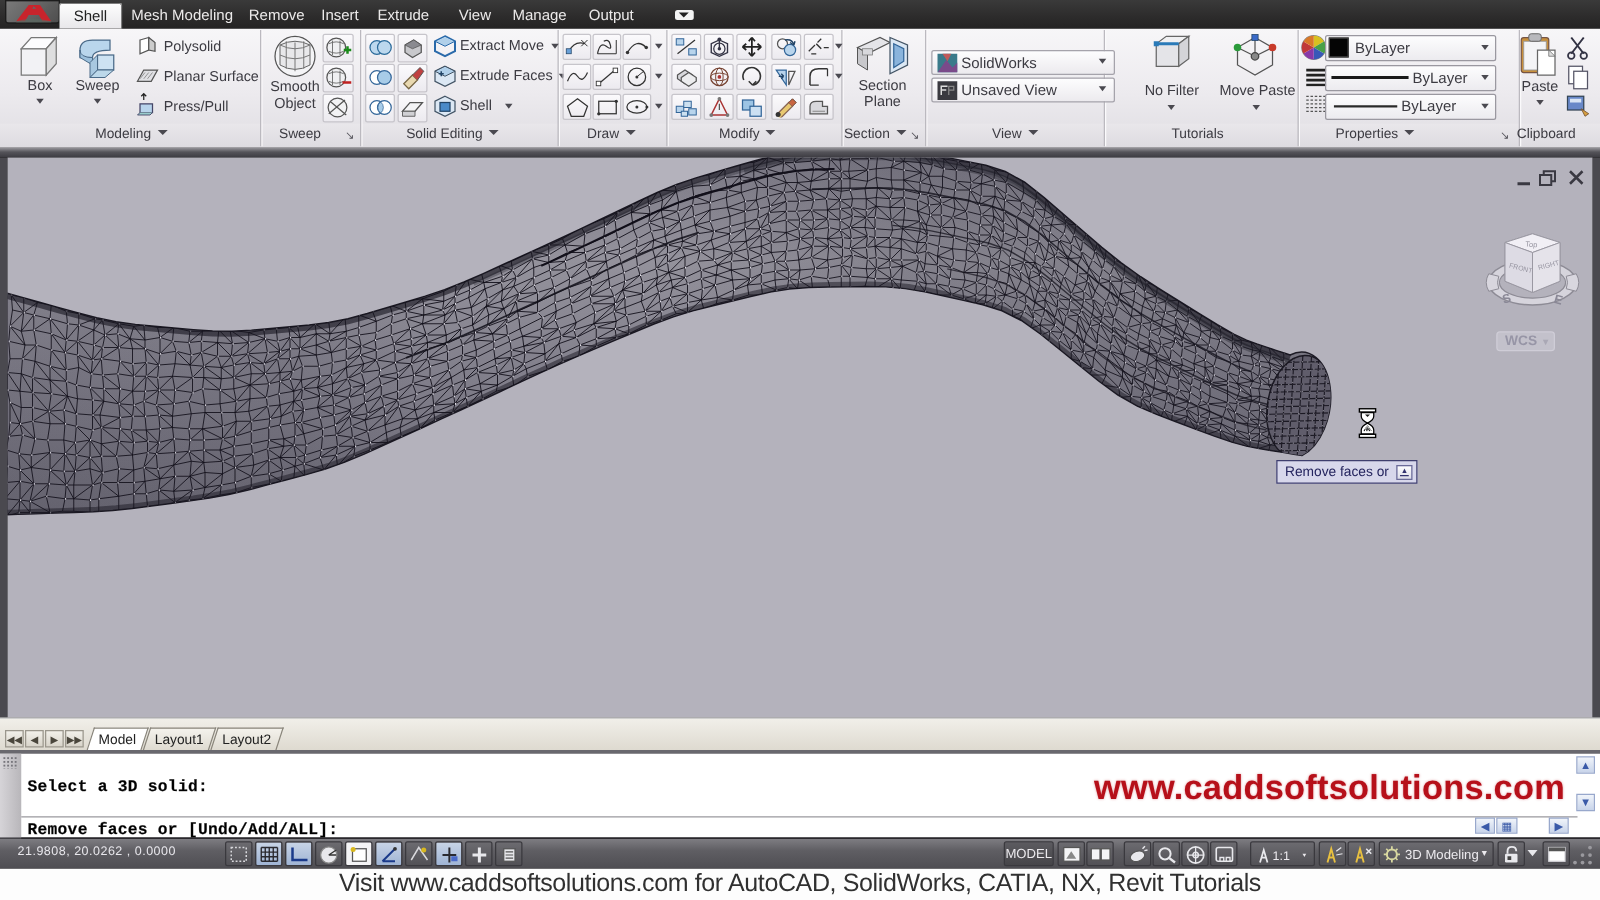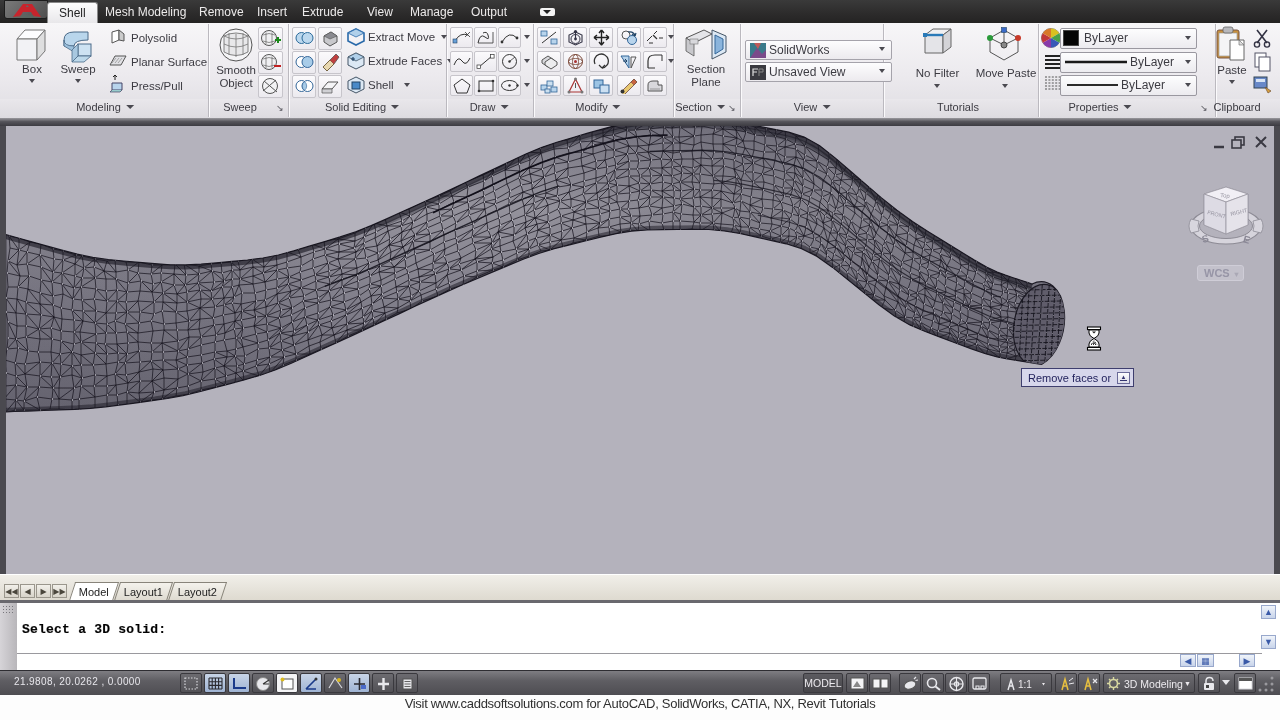--- a/index.html
+++ b/index.html
@@ -47,21 +47,21 @@
 #redsite{position:absolute;right:28px;top:11px;font-size:27.5px;font-weight:bold;color:#b6101a;letter-spacing:0.2px;text-shadow:0 0 2px rgba(182,16,26,.45)}
 
 .sbv{position:absolute;background:linear-gradient(#f0f4fa,#c8d4ea);border:1px solid #98a8cc;color:#3a5aa8;font-size:9px;text-align:center;line-height:13px}
 
 #status{position:absolute;left:0;top:670px;width:1280px;height:25px;background:linear-gradient(#7e7d82,#5f5e63 40%,#4e4d52);border-top:1px solid #2e2d32}
 #coords{position:absolute;left:14px;top:5px;color:#e8e7ec;font-size:10px;letter-spacing:0.4px}
 .stb{position:absolute;top:2px;width:22px;height:20px;border:1px solid #3a393e;border-radius:2px;background:linear-gradient(#6c6b70,#525156)}
 .stb.on{background:linear-gradient(#c8d4e6,#9fb4d4)}
 
 #bottom{position:absolute;left:0;top:695px;width:1280px;height:25px;background:#fdfdfd}
-#bottom div{text-align:center;font-size:13px;color:#303030;padding-top:1px;letter-spacing:-0.3px}
+#bottom div{text-align:center;font-size:20px;color:#303030;padding-top:1px;letter-spacing:-0.3px}
 </style>
 </head>
 <body>
 <div id="app">
 
   <div id="tabbar">
     <div id="logo"><svg width="44" height="19">
           <path d="M8 16 L18 3 L27 3 L36 16 L29 16 L26 11 L17 11 L20 6 L24 6 L22 4 L15 16 Z" fill="#c8242c"></path>
           <path d="M8 16 Q20 12 36 16 L36 18 L8 18 Z" fill="#5a6a62" opacity="0.6"></path>
         </svg></div>
@@ -565,20 +565,22 @@
     <div class="navb" style="left:52px">▶▶</div>
     <div class="ltab on" style="left:72px"><span>Model</span></div>
     <div class="ltab" style="left:117px"><span>Layout1</span></div>
     <div class="ltab" style="left:171px"><span>Layout2</span></div>
   </div>
 
   <div id="cmd">
     <div id="cmdgrip"></div>
     <div class="t" style="top:19px">Select a 3D solid:</div>
     <div id="cmdsepline"></div>
+    <div class="t" style="top:53px">Remove faces or [Undo/Add/ALL]:</div>
+    <div id="redsite">www.caddsoftsolutions.com</div>
     <div class="sbv" style="right:4px;top:2px;width:15px;height:14px">▲</div>
     <div class="sbv" style="right:4px;top:32px;width:15px;height:14px">▼</div>
     <div class="sbv" style="right:84px;top:51px;width:16px;height:13px">◀</div>
     <div class="sbv" style="right:66px;top:51px;width:17px;height:13px">▦</div>
     <div class="sbv" style="right:25px;top:51px;width:16px;height:13px">▶</div>
   </div>
 
   <div id="status">
     <div id="coords">21.9808,  20.0262 , 0.0000</div>
     <div class="stb" style="left:180px"><svg width="20" height="18" style="margin:1px 0 0 1px">

